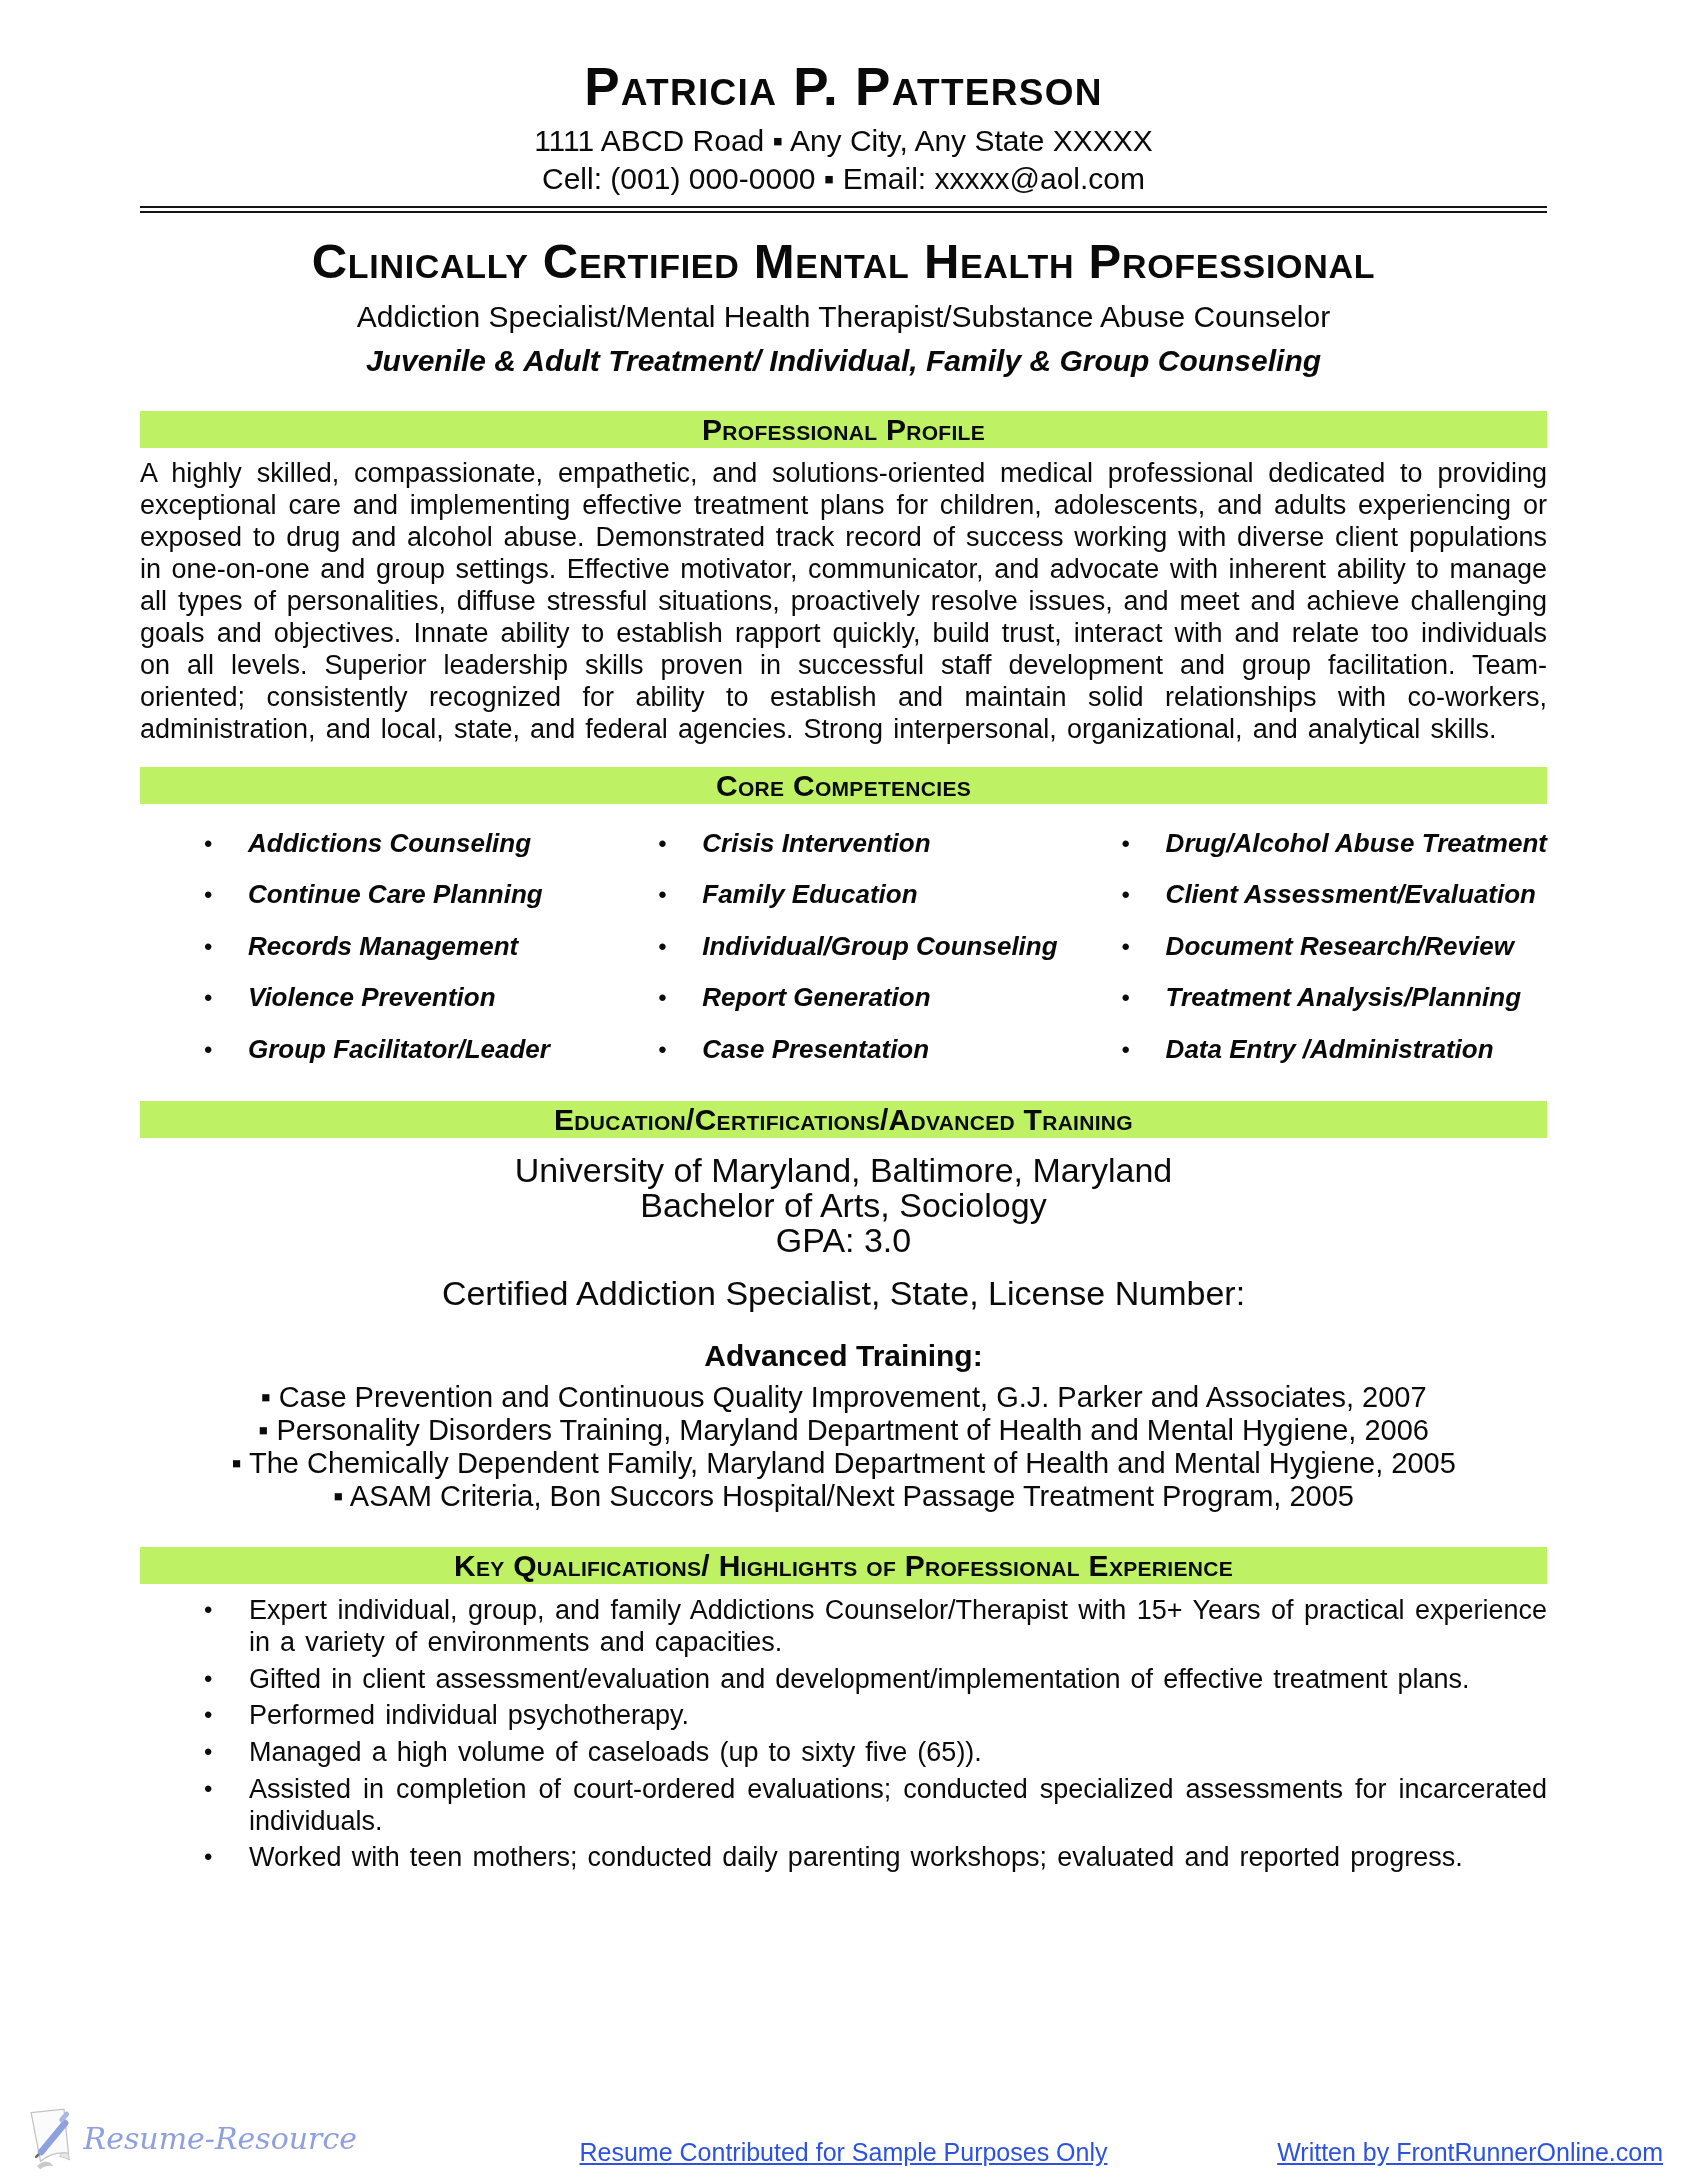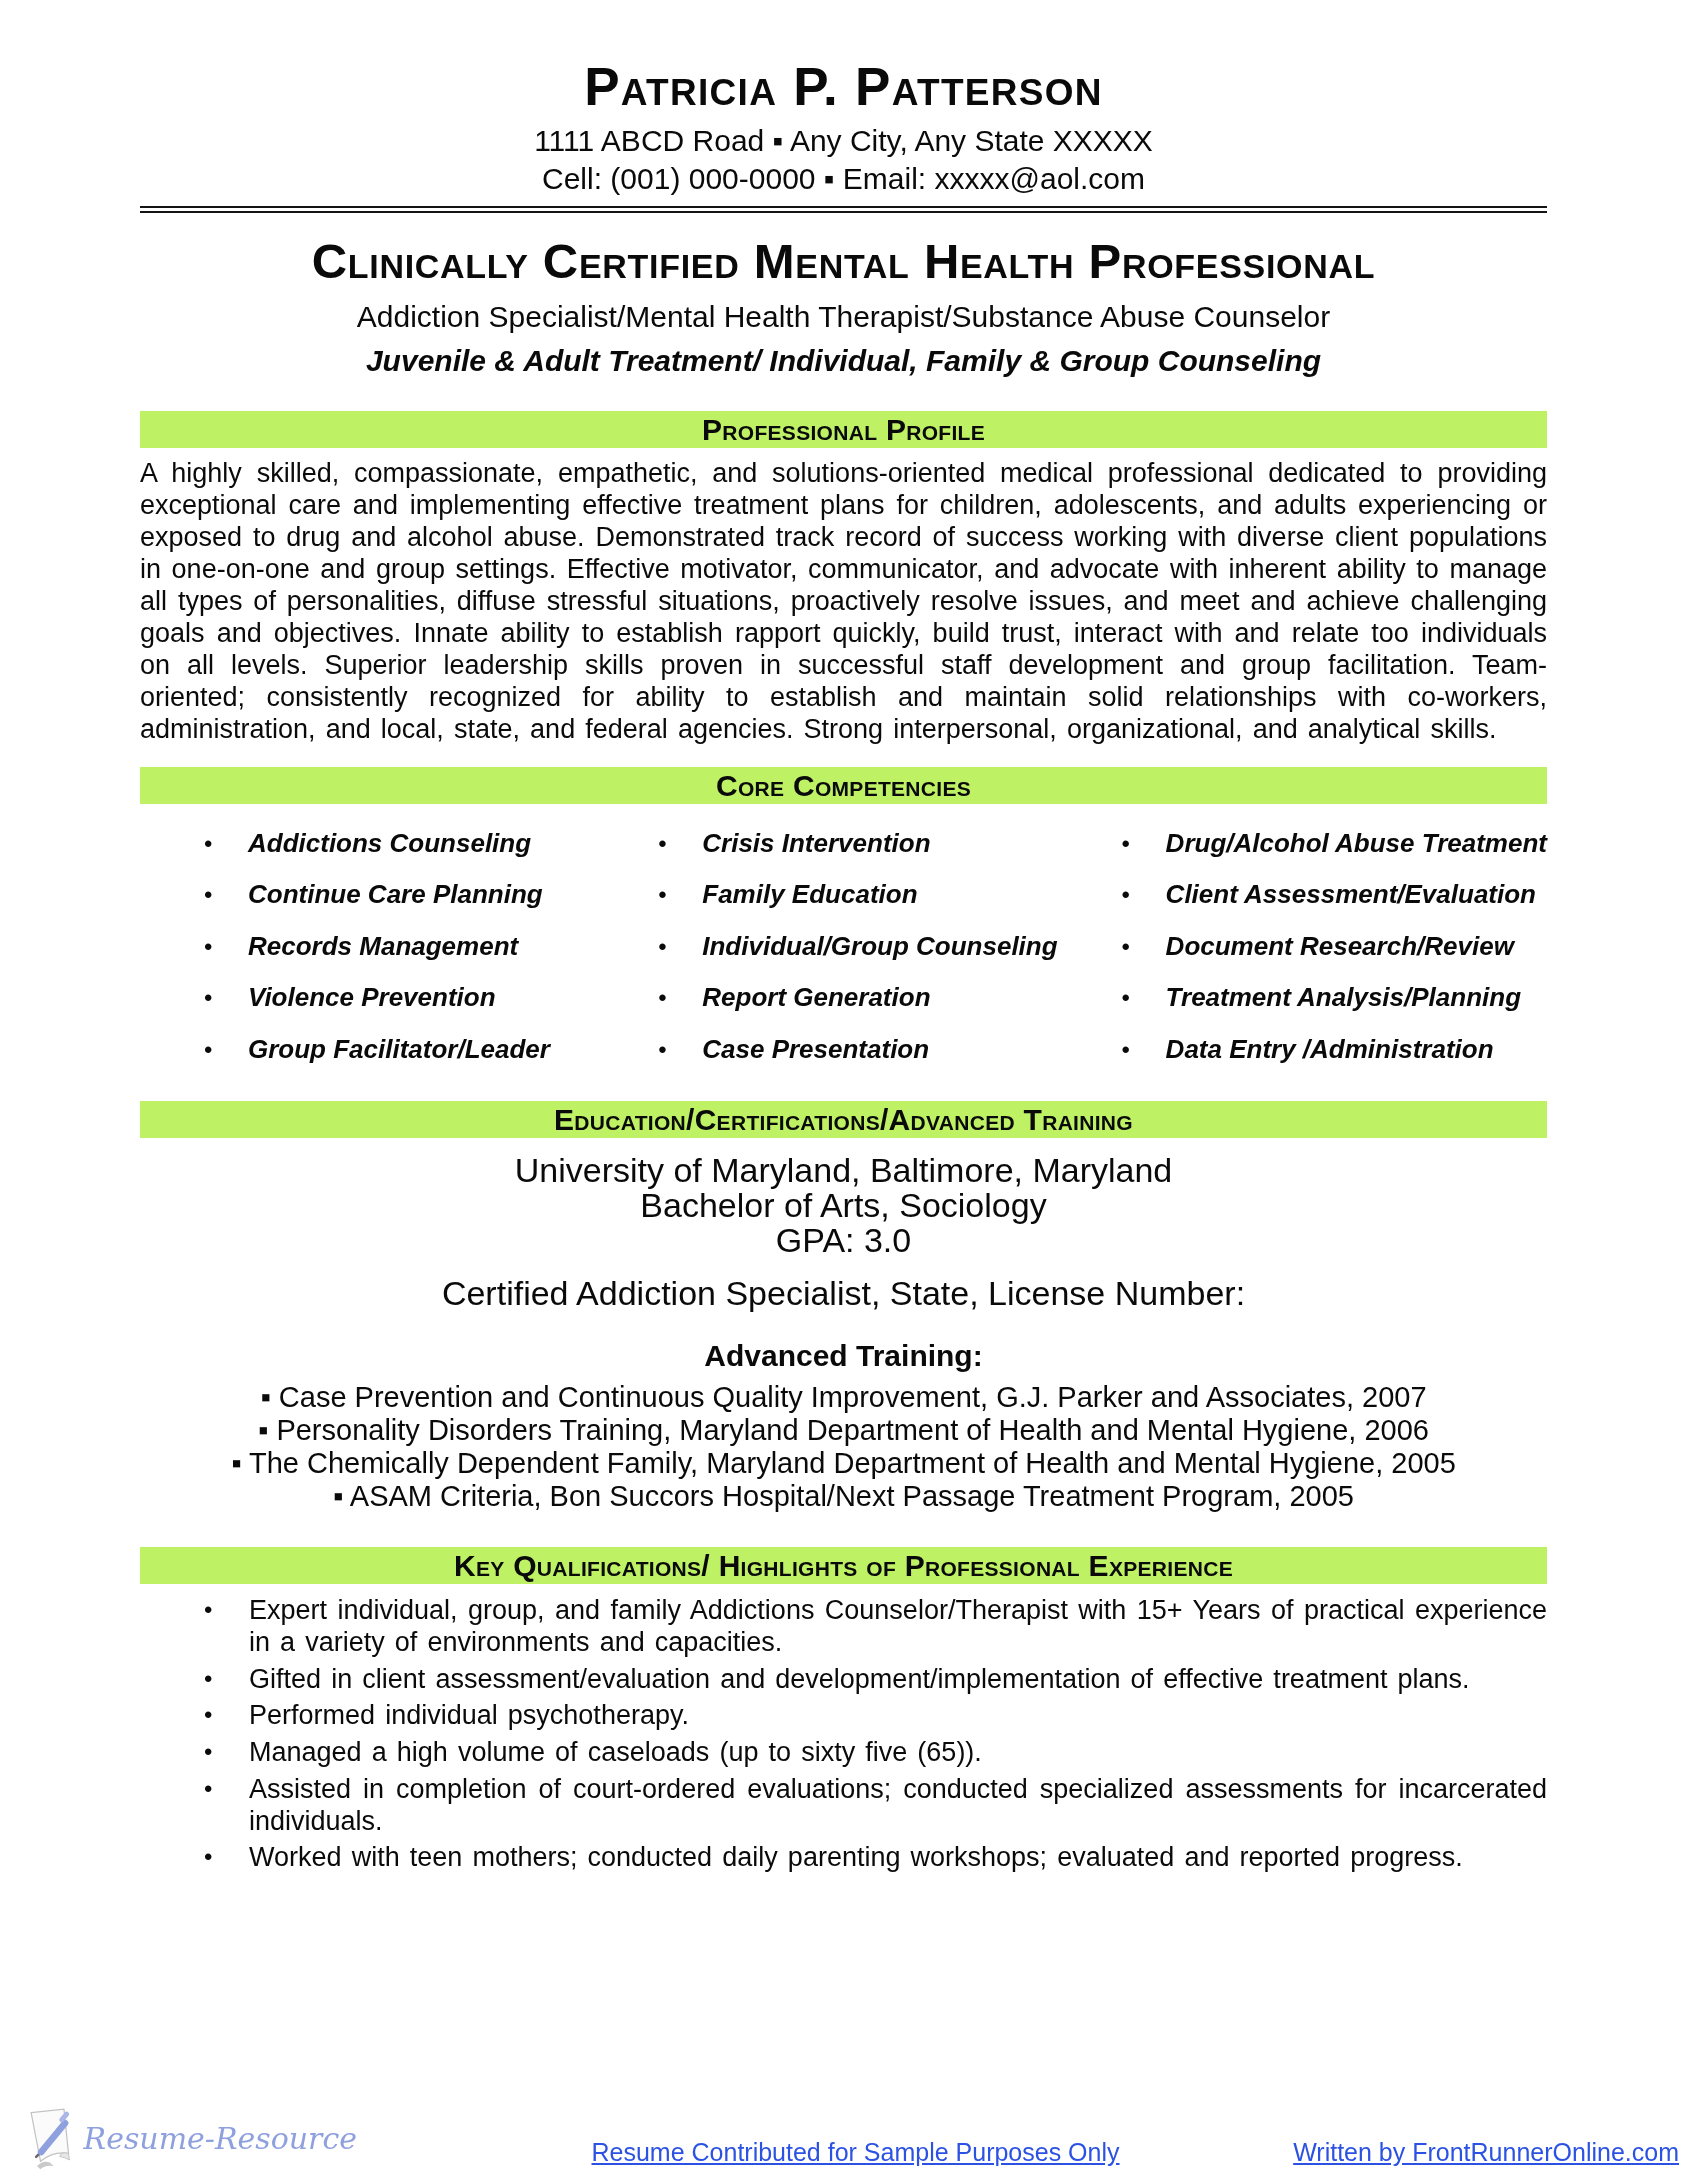--- a/index.html
+++ b/index.html
@@ -100,24 +100,23 @@
     font-size: 30px;
     color: #8fa0df;
   }
   .footer-link {
     position: absolute;
     top: 2138px;
     font-size: 25px;
     color: #2b52e2;
     text-decoration: underline;
     white-space: nowrap;
-    margin-left: 12px;
   }
   .center-link { left: 50%; transform: translateX(-50%); }
-  .right-link { right: 8px; }
+  .right-link { right: 24px; }
 </style>
 </head>
 <body>
 
 <div class="page">
 
   <div class="hdr">
     <h1 class="name">Patricia P. Patterson</h1>
     <div class="hdr-line">1111 ABCD Road ▪ Any City, Any State XXXXX</div>
     <div class="hdr-line">Cell: (001) 000-0000 ▪ Email: xxxxx@aol.com</div>

